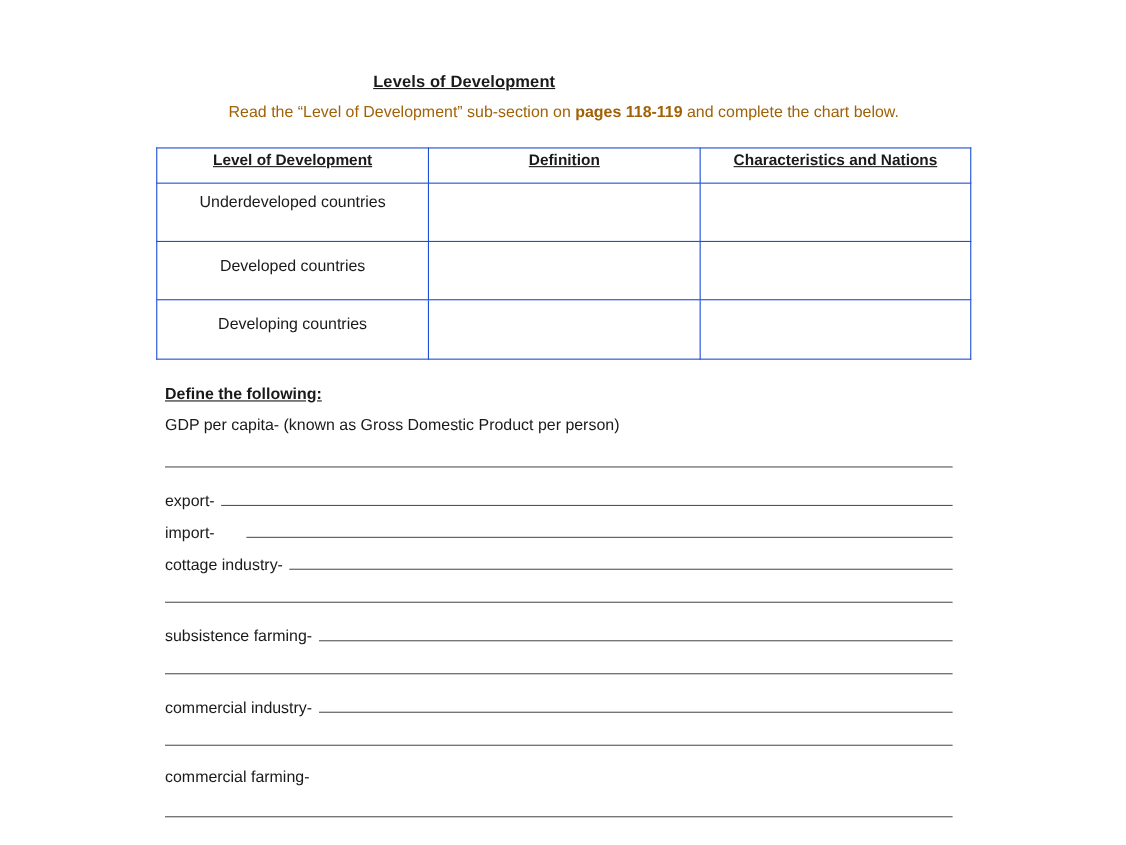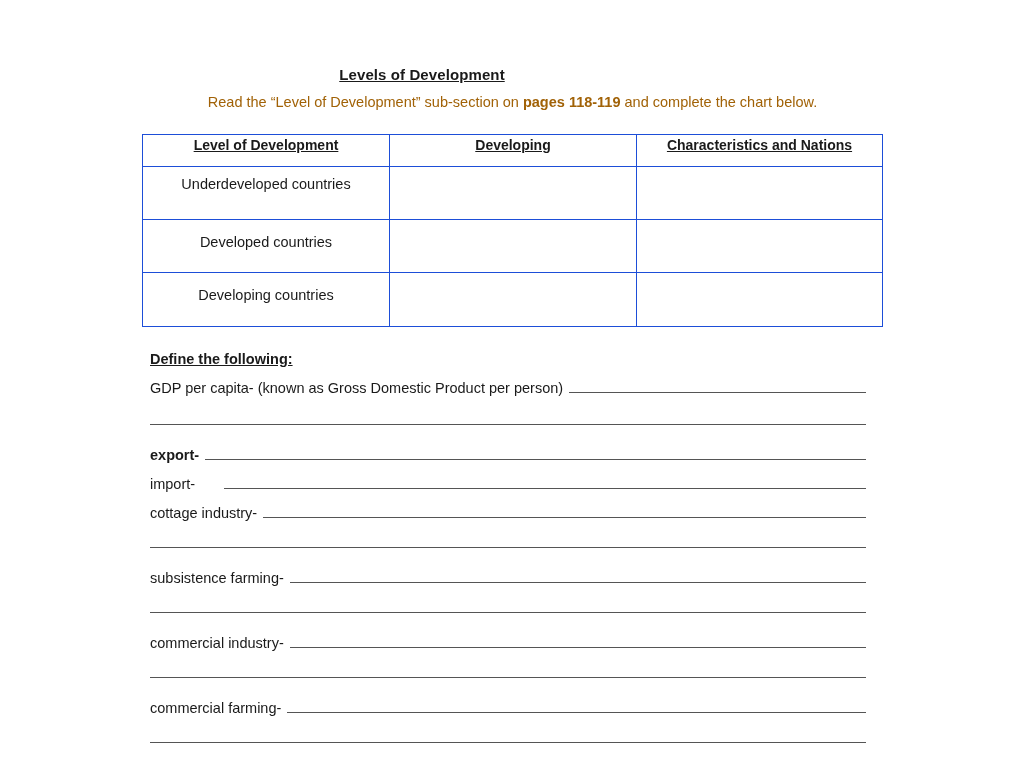--- a/index.html
+++ b/index.html
@@ -137,21 +137,21 @@
     border-bottom: 1.3px solid #555555;
     height: 14px;
   }
   .def-blank {
     border-bottom: 1.3px solid #555555;
     height: 1px;
     width: 716px;
   }
 
   
-  .sp-gdp       { height: 22px; }
+  .sp-gdp       { height: 22px; flex-direction: column; }
   .sp-after-gdp { height: 23px; }
   .sp-export    { height: 12px; }
   .sp-import    { height: 12px; gap: 23px; }
   .sp-cottage   { height: 21px; }
   .sp-after-cot { height: 22px; }
   .sp-comind    { height: 21px; }
   .sp-after-ci  { height: 22px; }
   .sp-subs      { height: 21px; }
   .sp-after-sf  { height: 22px; }
   .sp-comfarm   { height: 21px; }
@@ -172,21 +172,21 @@
       <col class="col-a">
         <col class="col-b">
         <col class="col-c">
     </colgroup>
     <thead>
       <tr>
         <th class="th-cell">
           <span class="th-inner">Level of Development</span>
         </th>
         <th class="th-cell">
-          <span class="th-inner">Developing</span>
+          <span class="th-inner">Definition</span>
         </th>
         <th class="th-cell">
           <span class="th-inner">Characteristics and Nations</span>
         </th>
       </tr>
     </thead>
     <tbody>
       <tr class="body-row-1">
         <td class="label-cell">
           <span class="label-inner two-line">Underdeveloped countries</span>
@@ -230,21 +230,21 @@
     <div class="def-item">
       <div class="def-row sp-gdp">
         <span class="def-label">GDP per capita- (known as Gross Domestic Product per person)</span>
         <span class="def-rule"></span>
       </div>
       <div class="sp-after-gdp"></div>
       <div class="def-blank"></div>
     </div>
 
     <div class="def-item">
-      <div class="def-row sp-export" style="margin-top:20px;font-weight:bold;">
+      <div class="def-row sp-export" style="margin-top:20px;">
         <span class="def-label">export-</span>
         <span class="def-rule"></span>
       </div>
     </div>
 
     <div class="def-item">
       <div class="def-row sp-import" style="margin-top:17px;">
         <span class="def-label">import-</span>
         <span class="def-rule"></span>
       </div>
@@ -271,21 +271,21 @@
     <div class="def-item">
       <div class="def-row sp-comind" style="margin-top:20px;">
         <span class="def-label">commercial industry-</span>
         <span class="def-rule"></span>
       </div>
       <div class="sp-after-ci"></div>
       <div class="def-blank"></div>
     </div>
 
     <div class="def-item">
-      <div class="def-row sp-comfarm" style="margin-top:20px;">
+      <div class="def-row sp-comfarm" style="margin-top:20px;flex-direction:column;">
         <span class="def-label">commercial farming-</span>
         <span class="def-rule"></span>
       </div>
       <div class="sp-after-sf"></div>
       <div class="def-blank"></div>
     </div>
 
   </div>
 
 </div>

